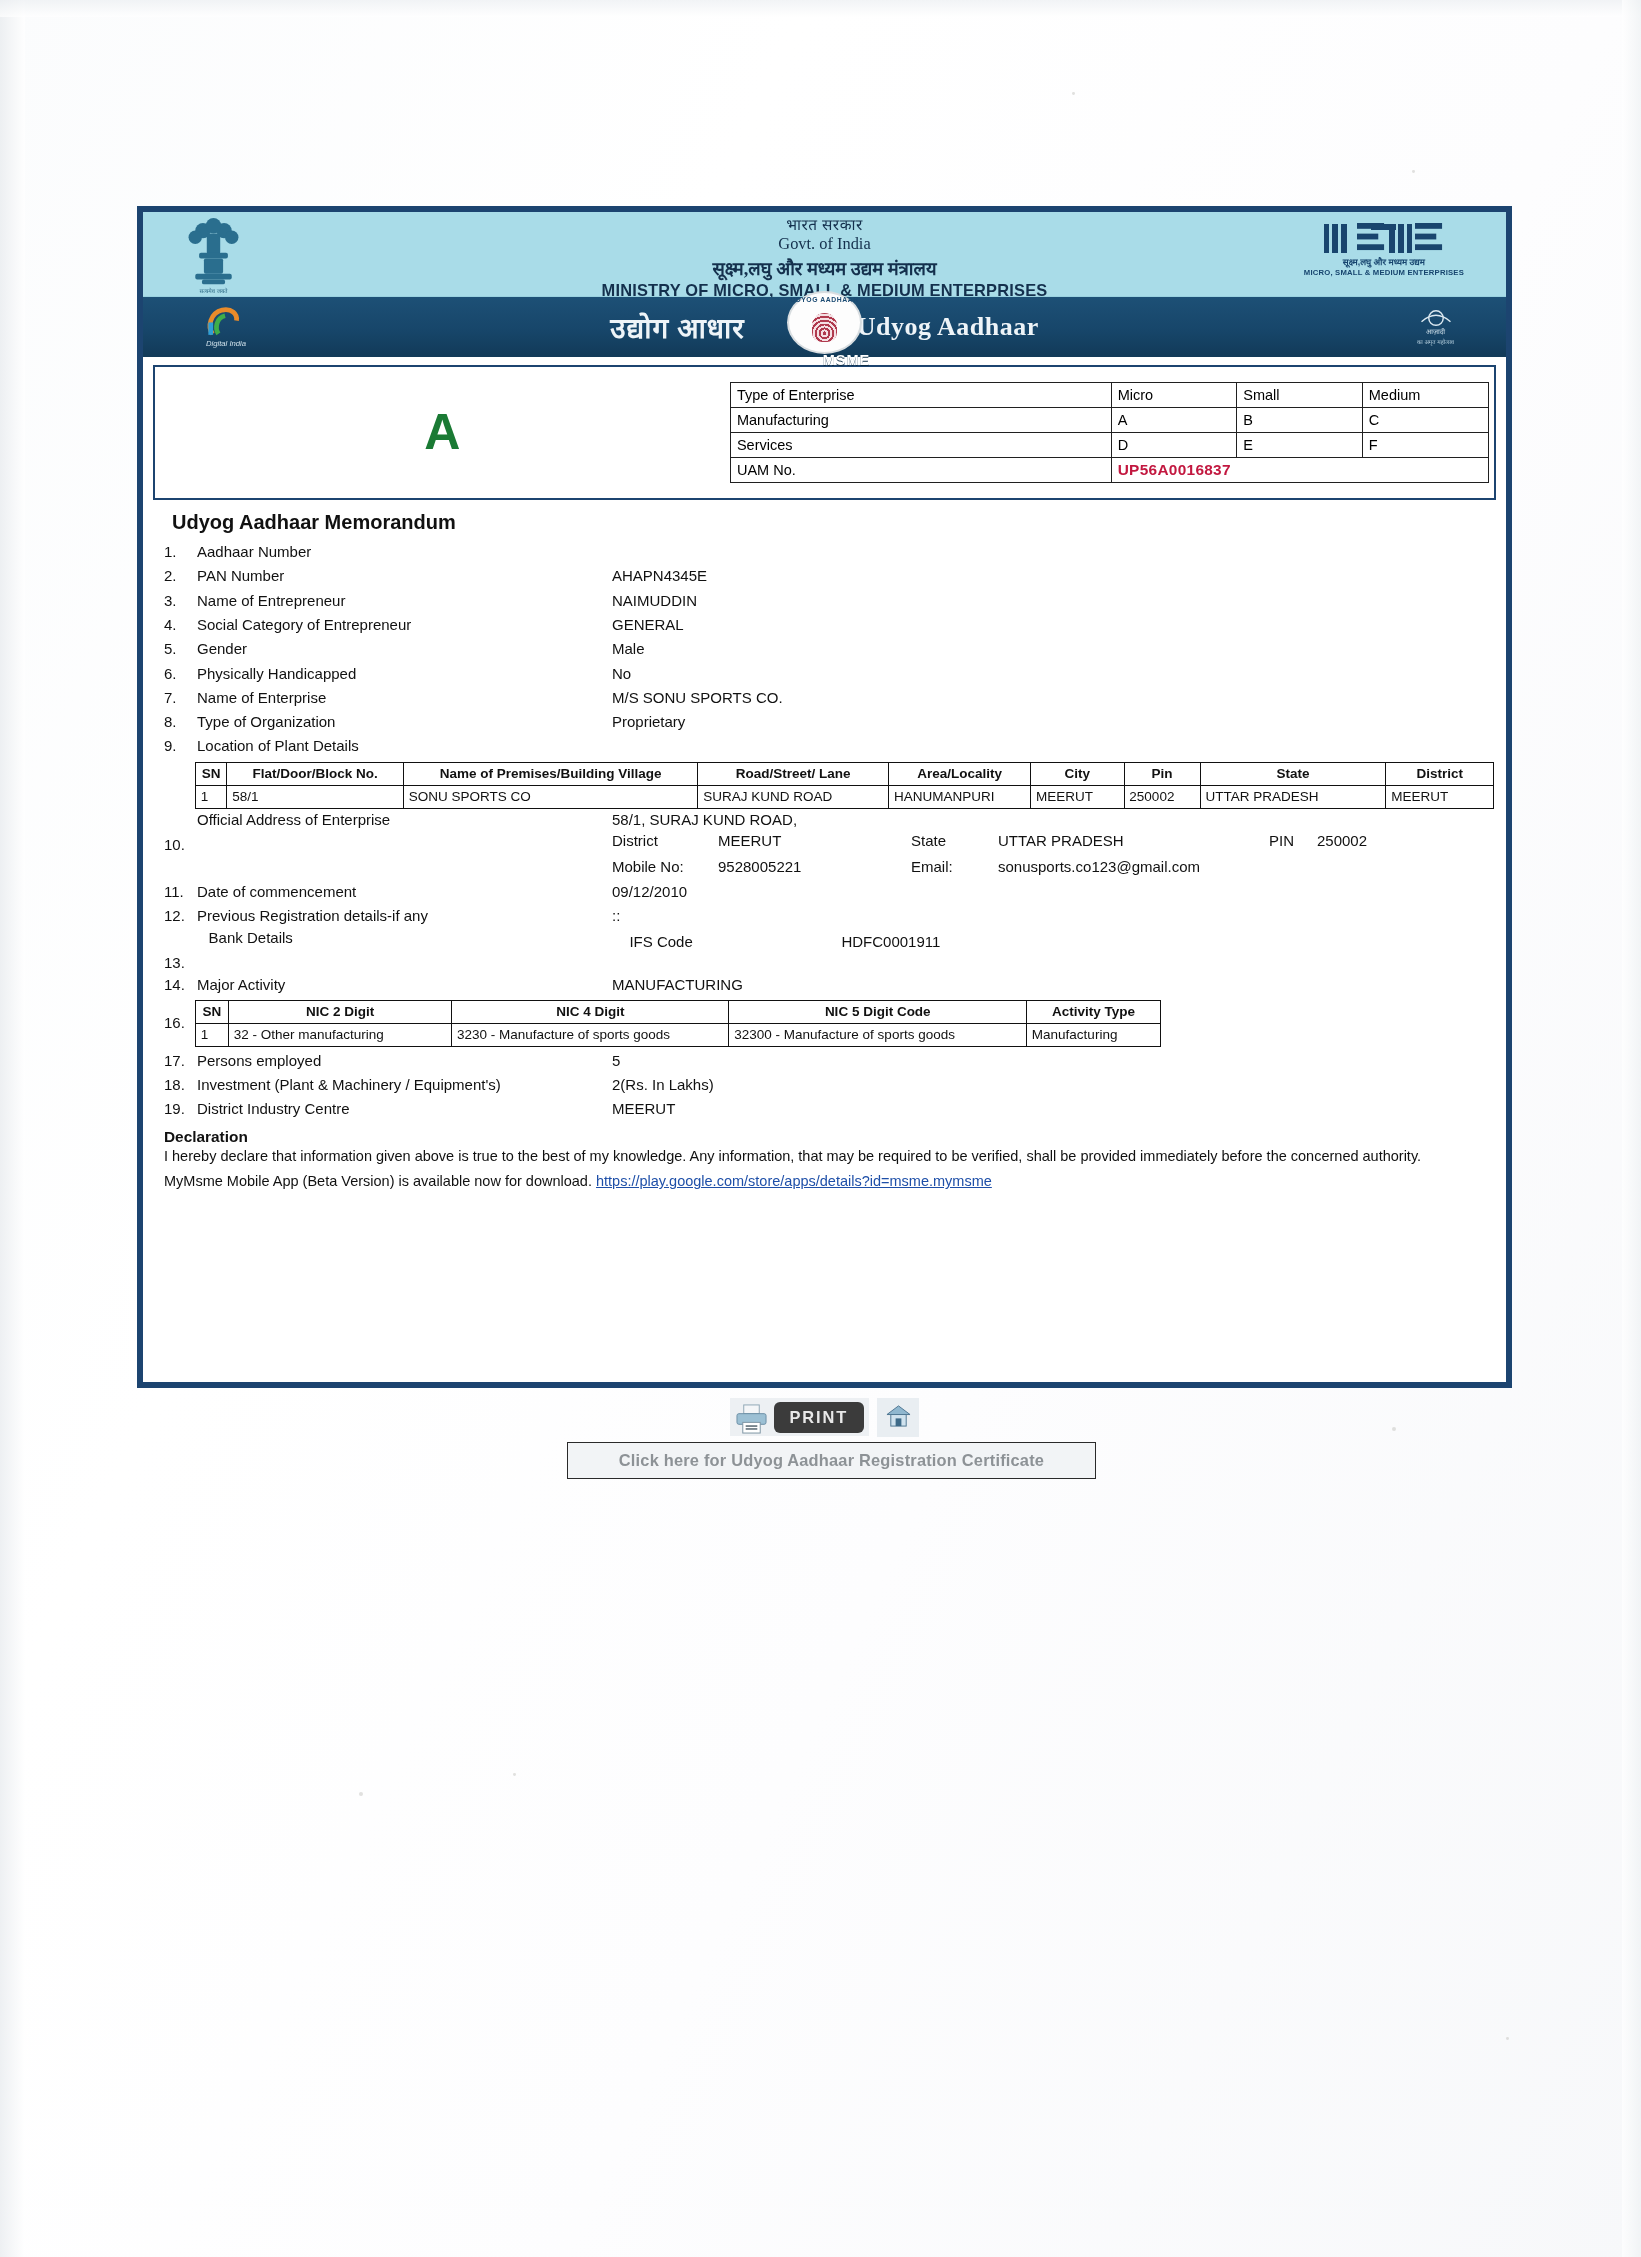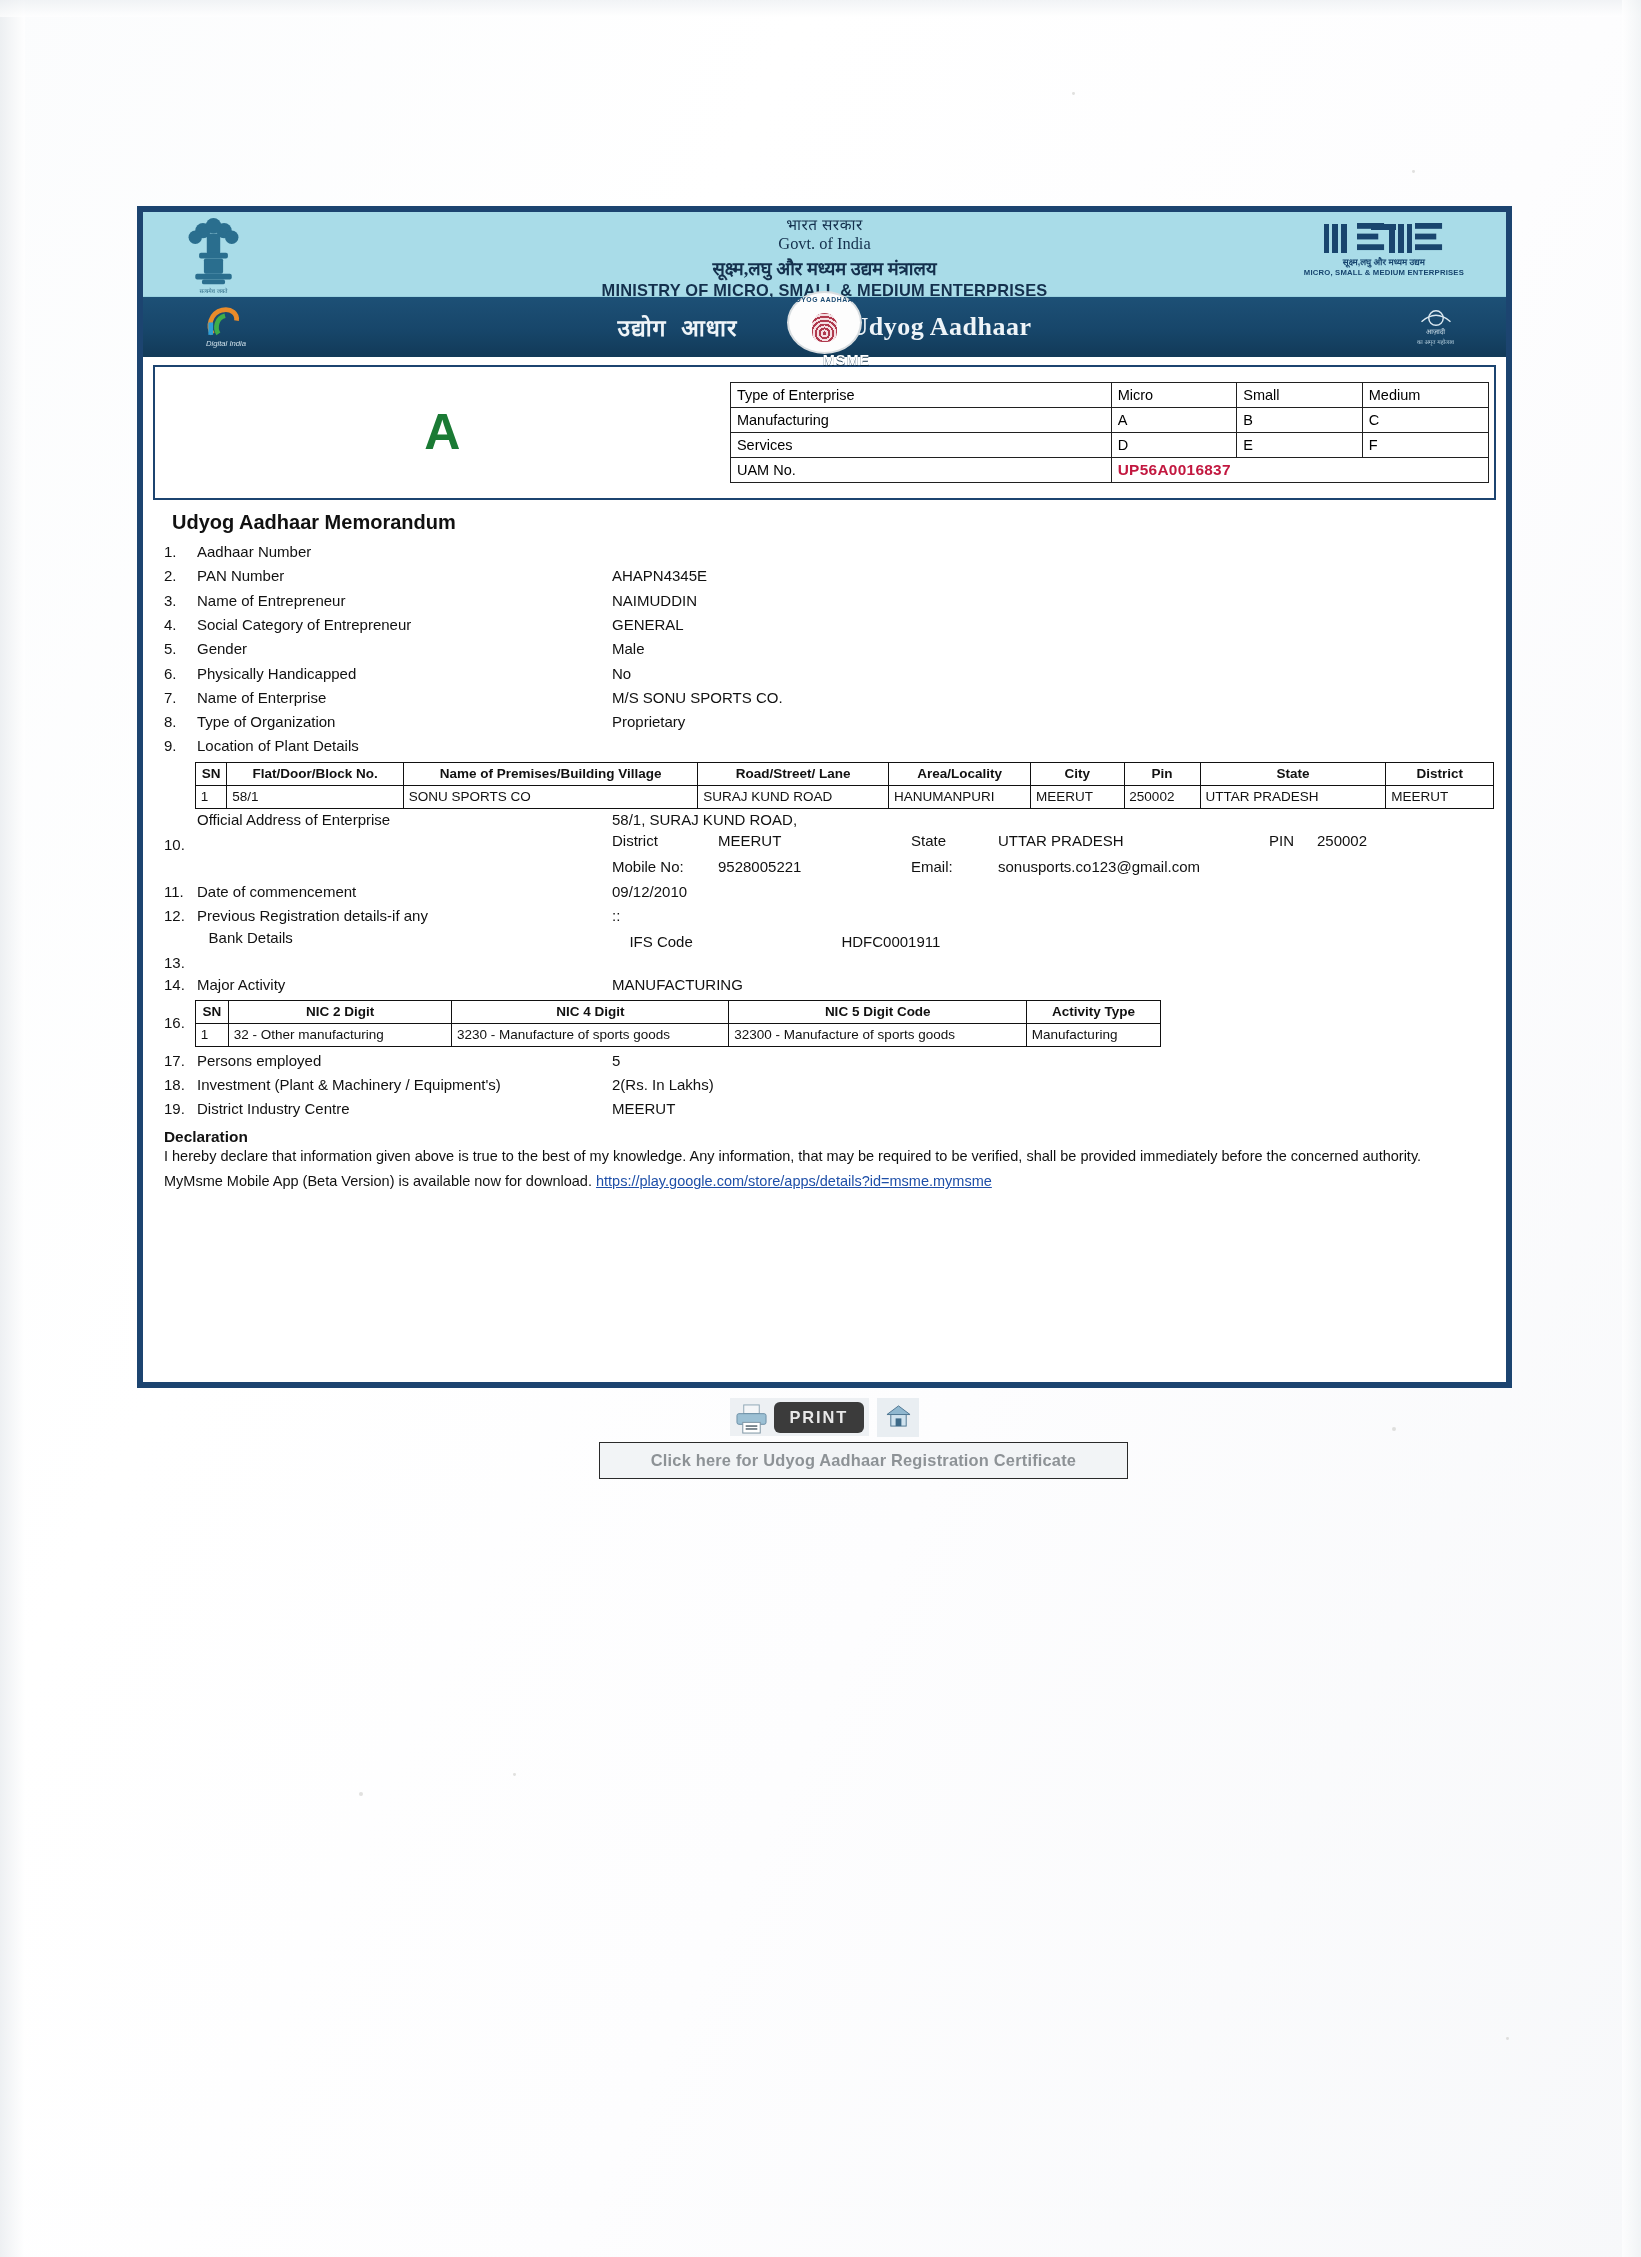--- a/index.html
+++ b/index.html
@@ -70,21 +70,21 @@
     background:linear-gradient(180deg,#1d5076 0%,#17466a 55%,#123a58 100%);
     position:relative;
     display:flex; align-items:center; justify-content:center;
     color:#eef4f8;
   }
   .digital-india{
     position:absolute; left:25px; top:5.8px; width:116px; height:48px;
     display:flex; flex-direction:column; align-items:center; justify-content:center;
   }
   .di-label{font-size:7.7px;color:#cfe0ea;font-style:italic;margin-top:1px;}
-  .ua-hi{ font-size:23px; font-weight:bold; font-family:Liberation Mono, monospace;
+  .ua-hi{ font-size:28px; font-weight:bold; font-family:Liberation Serif, serif;
           margin-right:56px; letter-spacing:1px; }
   .ua-en{ font-size:26px; font-weight:bold; font-family:"Liberation Serif", serif;
           margin-left:56px; letter-spacing:0.5px;}
   .ua-seal{
     position:absolute; left:50%; transform:translateX(-50%);
     top:-5.8px; width:106px; height:77px;
     display:flex; flex-direction:column; align-items:center;
   }
   .seal-circle{
     width:75px;height:64px;border-radius:50%;
@@ -197,21 +197,20 @@
   }
   .cert-link{
     position:absolute; left:567px; top:1442px;
     width:529px; height:37px;
     border:1.9px solid #2a2a2a;
     background:#f2f4f6;
     display:flex;align-items:center;justify-content:center;
     font-size:16.4px; font-weight:bold; color:#8d9296;
     letter-spacing:0.2px;
     z-index:6;
-    margin-left:32px;
   }
   .specks{position:absolute;inset:0;z-index:9;pointer-events:none;}
   .specks i{position:absolute;background:#c9c9c4;border-radius:50%;opacity:.55;}
 </style>
 </head>
 <body>
 
 <div class="page-tone"></div>
 <div class="scan-edge-l"></div>
 <div class="scan-edge-t"></div>

